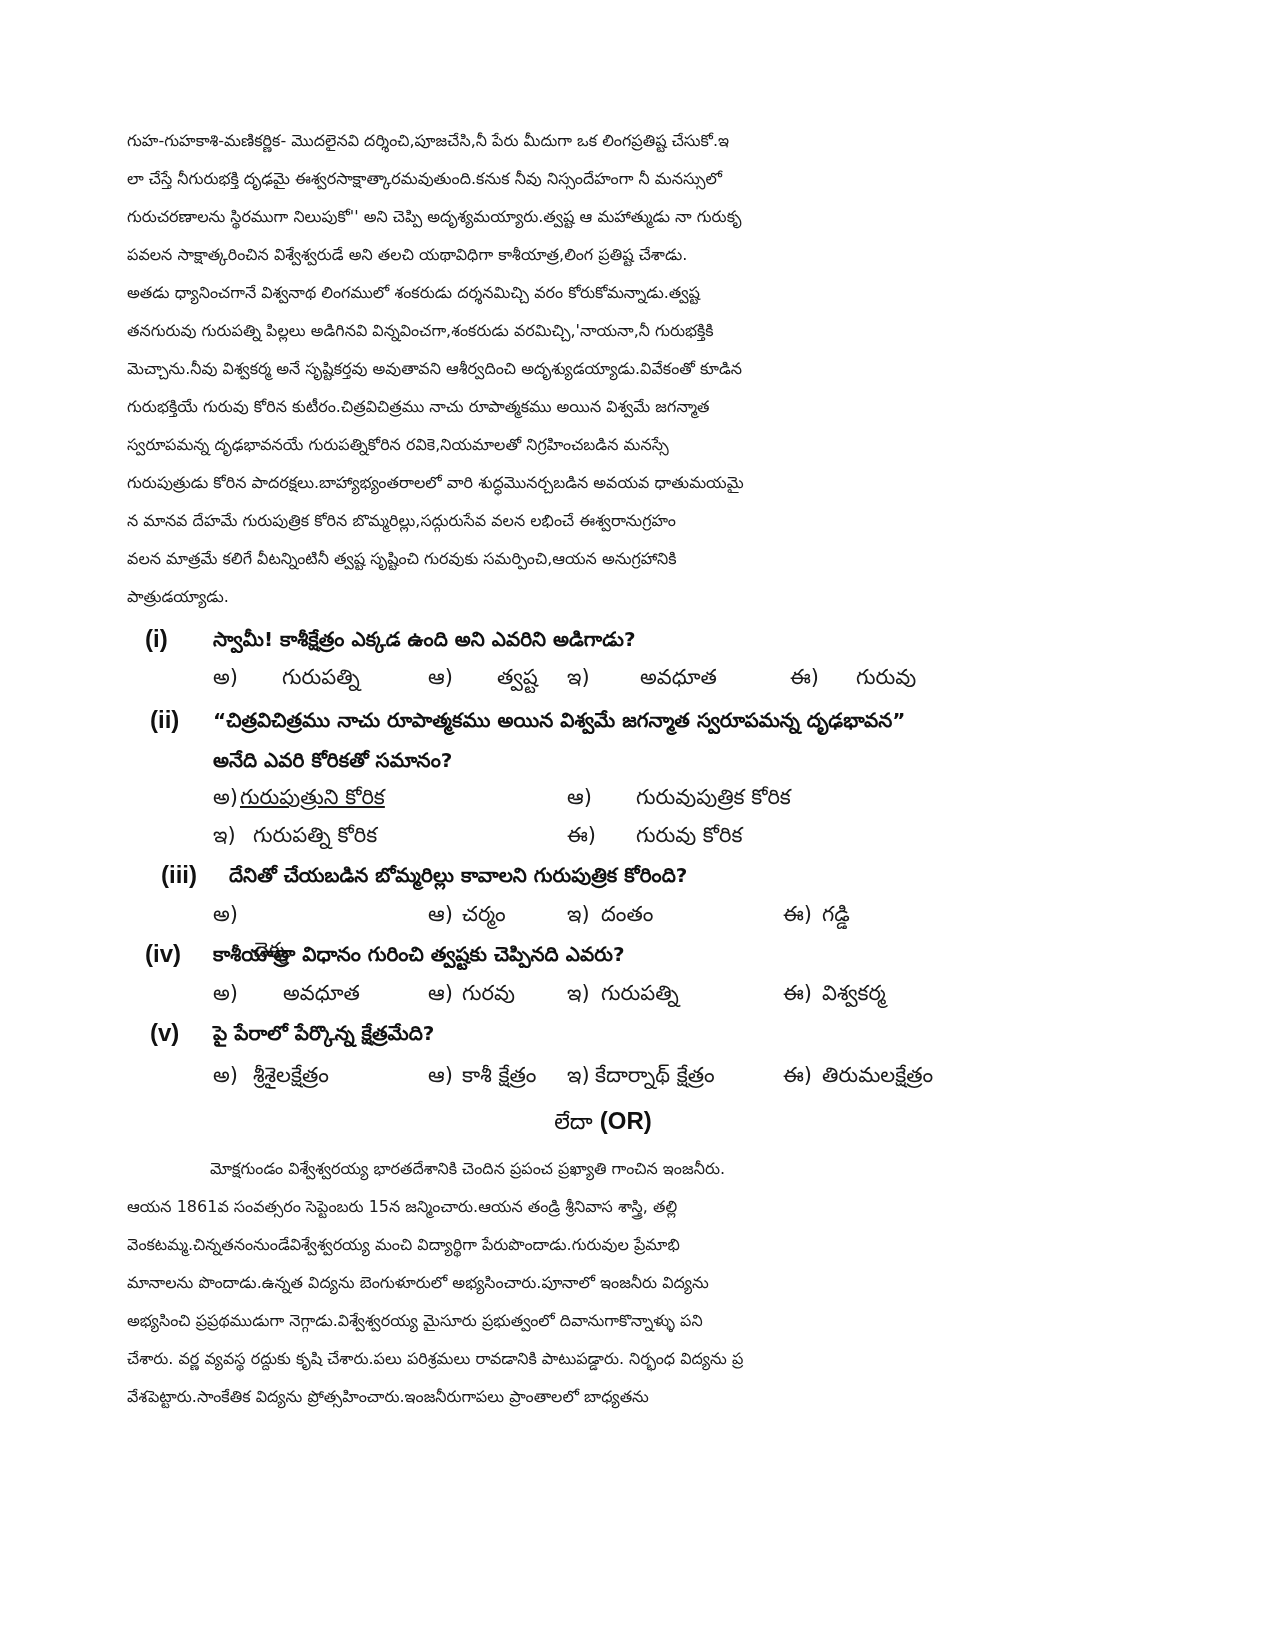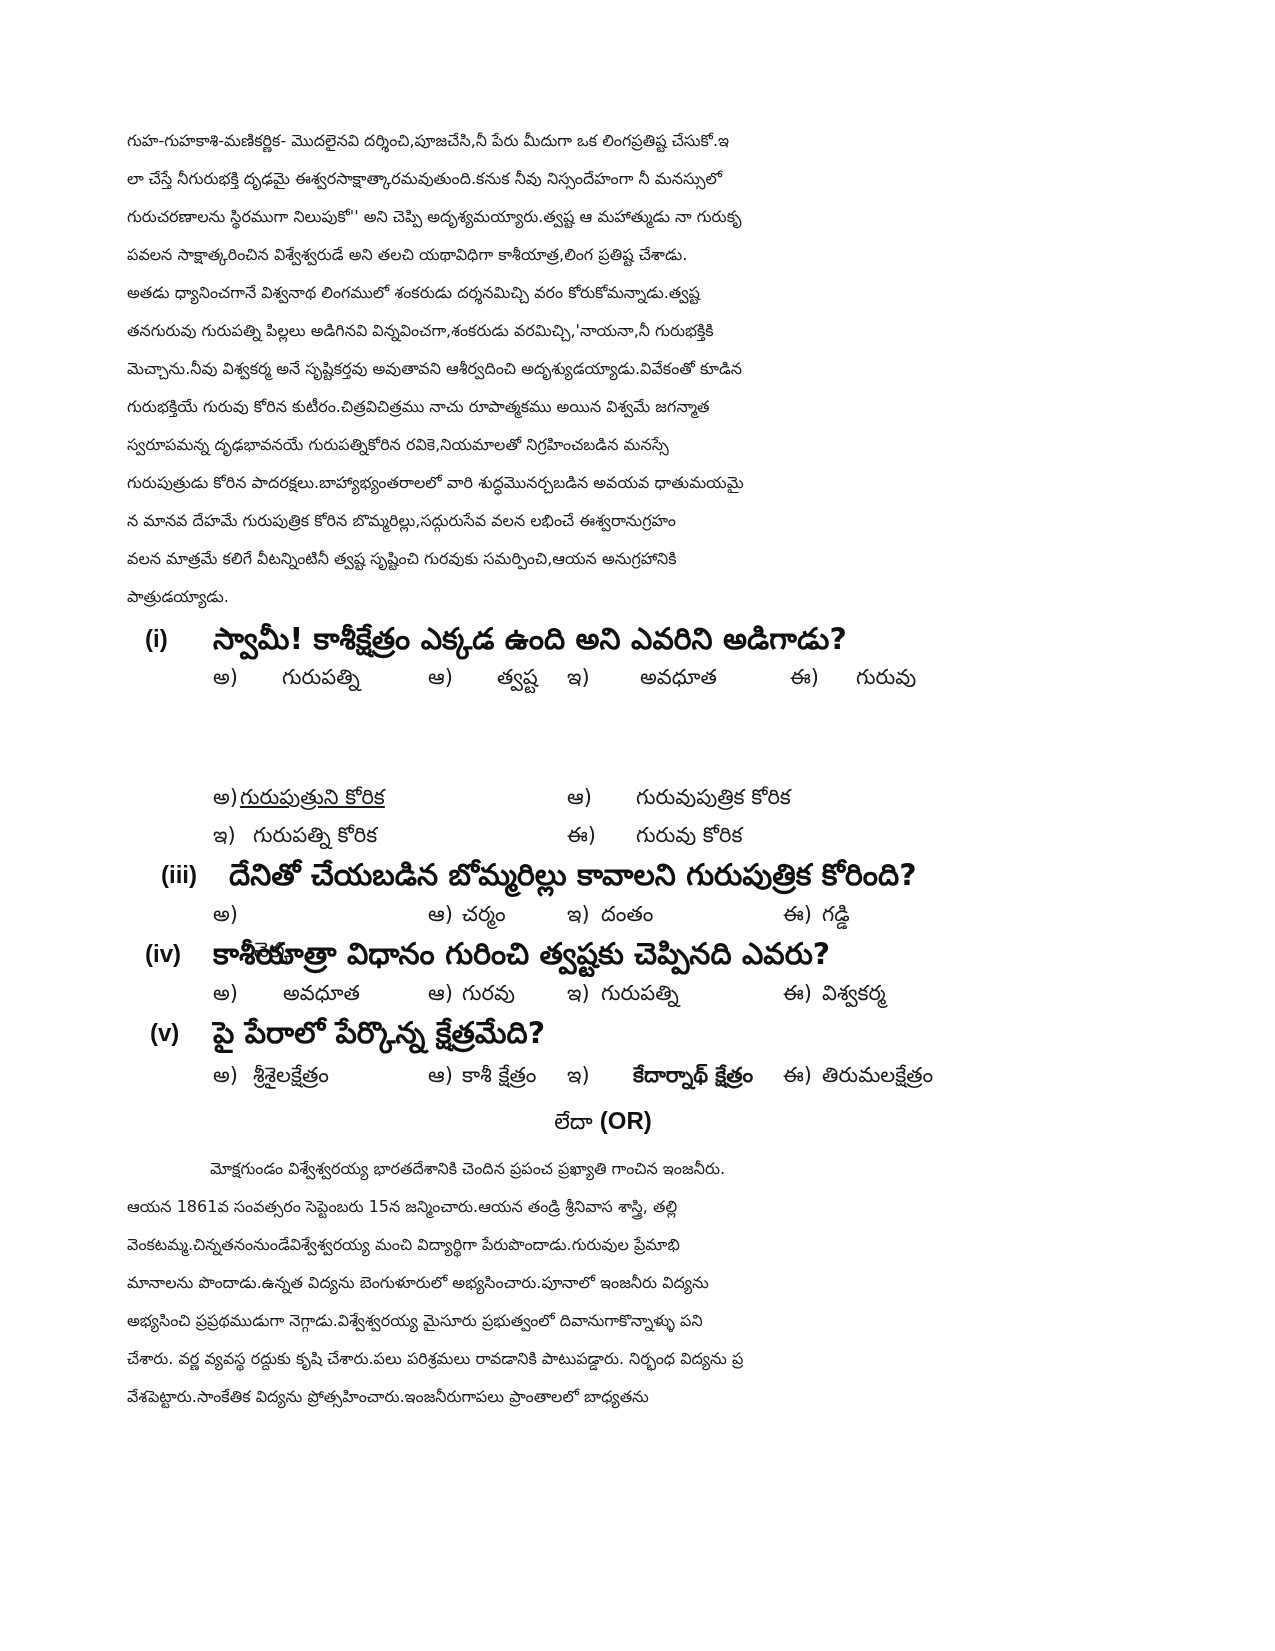--- a/index.html
+++ b/index.html
@@ -43,21 +43,21 @@
       font-family: "Liberation Sans", "DejaVu Sans", sans-serif;
       font-weight: bold;
       font-size: 24px;
       color: #111;
     }
     .q-text {
       position: absolute;
       left: 68px;
       top: 0;
       font-weight: bold;
-      font-size: 30px;
+      font-size: 20px;
       color: #111;
     }
     .opt {
       position: absolute;
       white-space: nowrap;
       font-size: 21px;
       line-height: 30px;
       color: #1a1a1a;
     }
     .or-heading {
@@ -104,20 +104,27 @@
     <span class="opt" style="left:213px; top:662px;">అ)</span>
     <span class="opt" style="left:282px; top:662px;">గురుపత్ని</span>
     <span class="opt" style="left:428px; top:662px;">ఆ)</span>
     <span class="opt" style="left:497px; top:662px;">త్వష్ట</span>
     <span class="opt" style="left:567px; top:662px;">ఇ)</span>
     <span class="opt" style="left:640px; top:662px;">అవధూత</span>
     <span class="opt" style="left:790px; top:662px;">ఈ)</span>
     <span class="opt" style="left:856px; top:662px;">గురువు</span>
   </div>
 
+  <div class="q-row" style="top:703px; left:150px; width:1000px;">
+    <span class="q-num">(ii)</span>
+    <span class="q-text" style="left:63px;">“చిత్రవిచిత్రము నాచు రూపాత్మకము అయిన విశ్వమే జగన్మాత స్వరూపమన్న దృఢభావన”</span>
+  </div>
+  <div class="q-row" style="top:743px; left:145px; width:1000px;">
+    <span class="q-text">అనేది ఎవరి కోరికతో సమానం?</span>
+  </div>
   <div>
     <span class="opt" style="left:213px; top:782px;">అ)</span>
     <span class="opt" style="left:240px; top:782px;text-decoration:underline;">గురుపుత్రుని కోరిక</span>
     <span class="opt" style="left:567px; top:782px;">ఆ)</span>
     <span class="opt" style="left:636px; top:782px;">గురువుపుత్రిక కోరిక</span>
     <span class="opt" style="left:213px; top:820px;">ఇ)</span>
     <span class="opt" style="left:253px; top:820px;">గురుపత్ని కోరిక</span>
     <span class="opt" style="left:567px; top:820px;">ఈ)</span>
     <span class="opt" style="left:636px; top:820px;">గురువు కోరిక</span>
   </div>
@@ -155,21 +162,21 @@
   <div class="q-row" style="top:1016px; left:150px; width:1000px;">
     <span class="q-num">(v)</span>
     <span class="q-text" style="left:63px;">పై పేరాలో పేర్కొన్న క్షేత్రమేది?</span>
   </div>
   <div>
     <span class="opt" style="left:213px; top:1060px;">అ)</span>
     <span class="opt" style="left:253px; top:1060px;">శ్రీశైలక్షేత్రం</span>
     <span class="opt" style="left:428px; top:1060px;">ఆ)</span>
     <span class="opt" style="left:462px; top:1060px;">కాశీ క్షేత్రం</span>
     <span class="opt" style="left:567px; top:1060px;">ఇ)</span>
-    <span class="opt" style="left:633px; top:1060px;font-weight:bold;">కేదార్నాథ్ క్షేత్రం</span>
+    <span class="opt" style="left:595px; top:1060px;">కేదార్నాథ్ క్షేత్రం</span>
     <span class="opt" style="left:783px; top:1060px;">ఈ)</span>
     <span class="opt" style="left:822px; top:1060px;">తిరుమలక్షేత్రం</span>
   </div>
 
   <div class="or-heading">
     <span>లేదా</span>
     <span class="en">(OR)</span>
   </div>
 
   <div>

